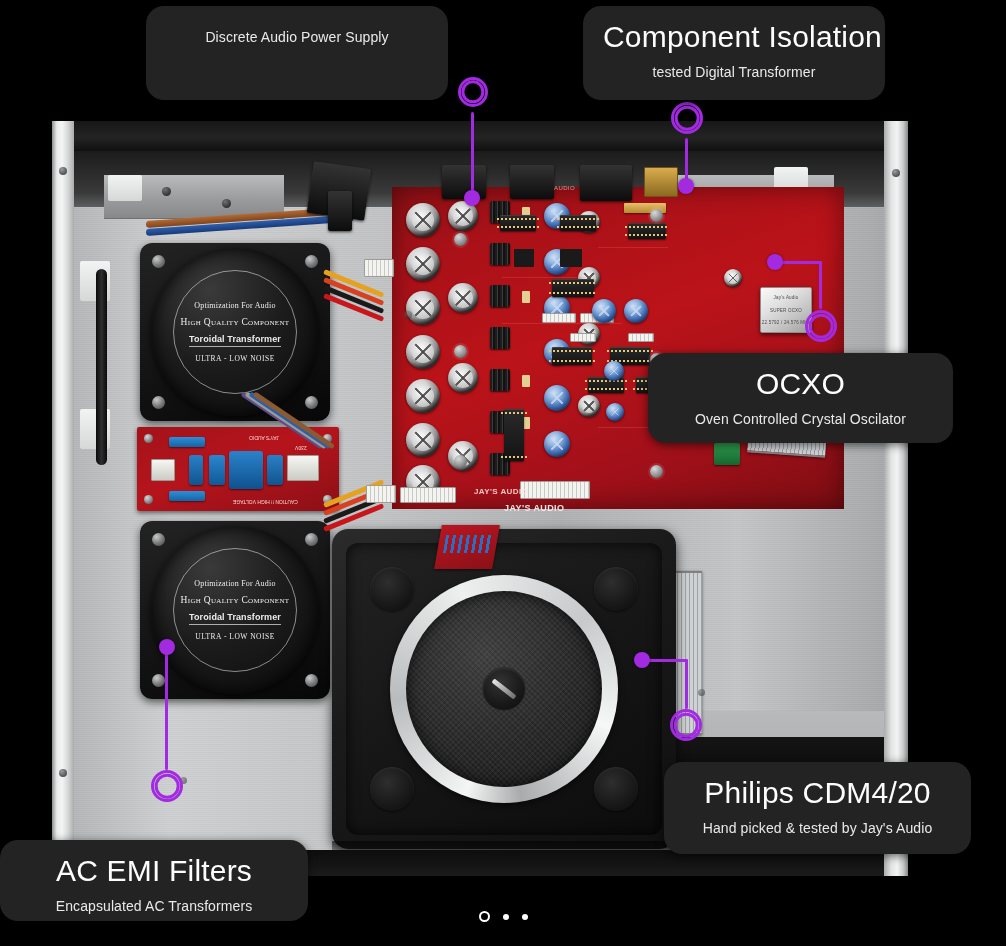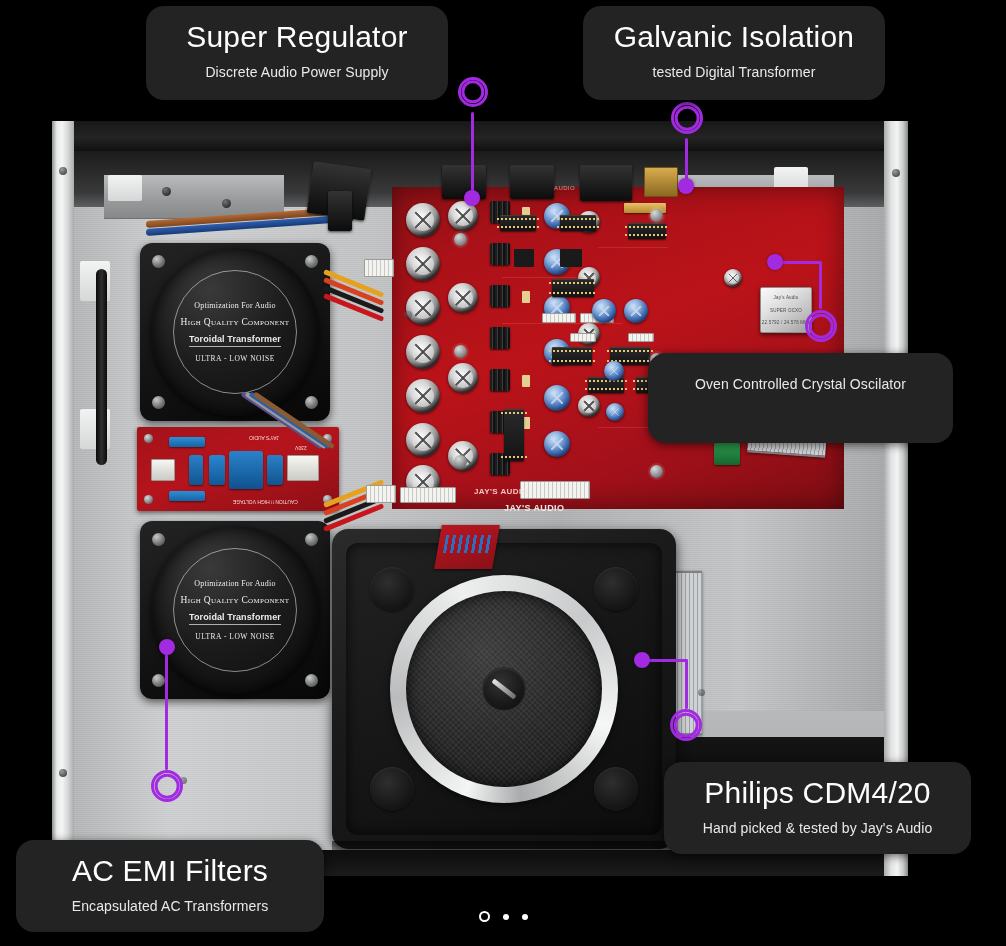--- a/index.html
+++ b/index.html
@@ -633,39 +633,39 @@
     <div class="marker-ring" style="--accent:#a22ae0; left:670px; top:709px; width:32px; height:32px;"></div>
   </div>
 
   <div>
     <div class="marker-line" style="--accent:#a22ae0; left:165px; top:652px; width:3px; height:118px;"></div>
     <div class="marker-dot" style="--accent:#a22ae0; left:159px; top:639px;"></div>
     <div class="marker-ring" style="--accent:#a22ae0; left:151px; top:770px; width:32px; height:32px;"></div>
   </div>
 
   <div class="card" style="left:146px; top:6px; width:302px; height:94px;">
-    <div class="card-title">Super Regulator</div>
     <div class="card-sub">Discrete Audio Power Supply</div>
   </div>
 
   <div class="card" style="left:583px; top:6px; width:302px; height:94px;">
-    <div class="card-title">Galvanic Isolation</div>
+    <div class="card-title">Component Isolation</div>
     <div class="card-sub">tested Digital Transformer</div>
   </div>
 
   <div class="card" style="left:648px; top:353px; width:305px; height:90px;">
+    <div class="card-title">OCXO</div>
     <div class="card-sub">Oven Controlled Crystal Oscilator</div>
   </div>
 
   <div class="card" style="left:664px; top:762px; width:307px; height:92px;">
     <div class="card-title">Philips CDM4/20</div>
     <div class="card-sub">Hand picked &amp; tested by Jay's Audio</div>
   </div>
 
-  <div class="card" style="left:16px; top:840px; width:308px; height:92px;">
+  <div class="card" style="left:0; top:840px; width:308px; height:81px;">
     <div class="card-title">AC EMI Filters</div>
     <div class="card-sub">Encapsulated AC Transformers</div>
   </div>
 
   <div class="dots">
     <div class="dot-active"></div>
     <div class="dot"></div>
     <div class="dot"></div>
   </div>
 

